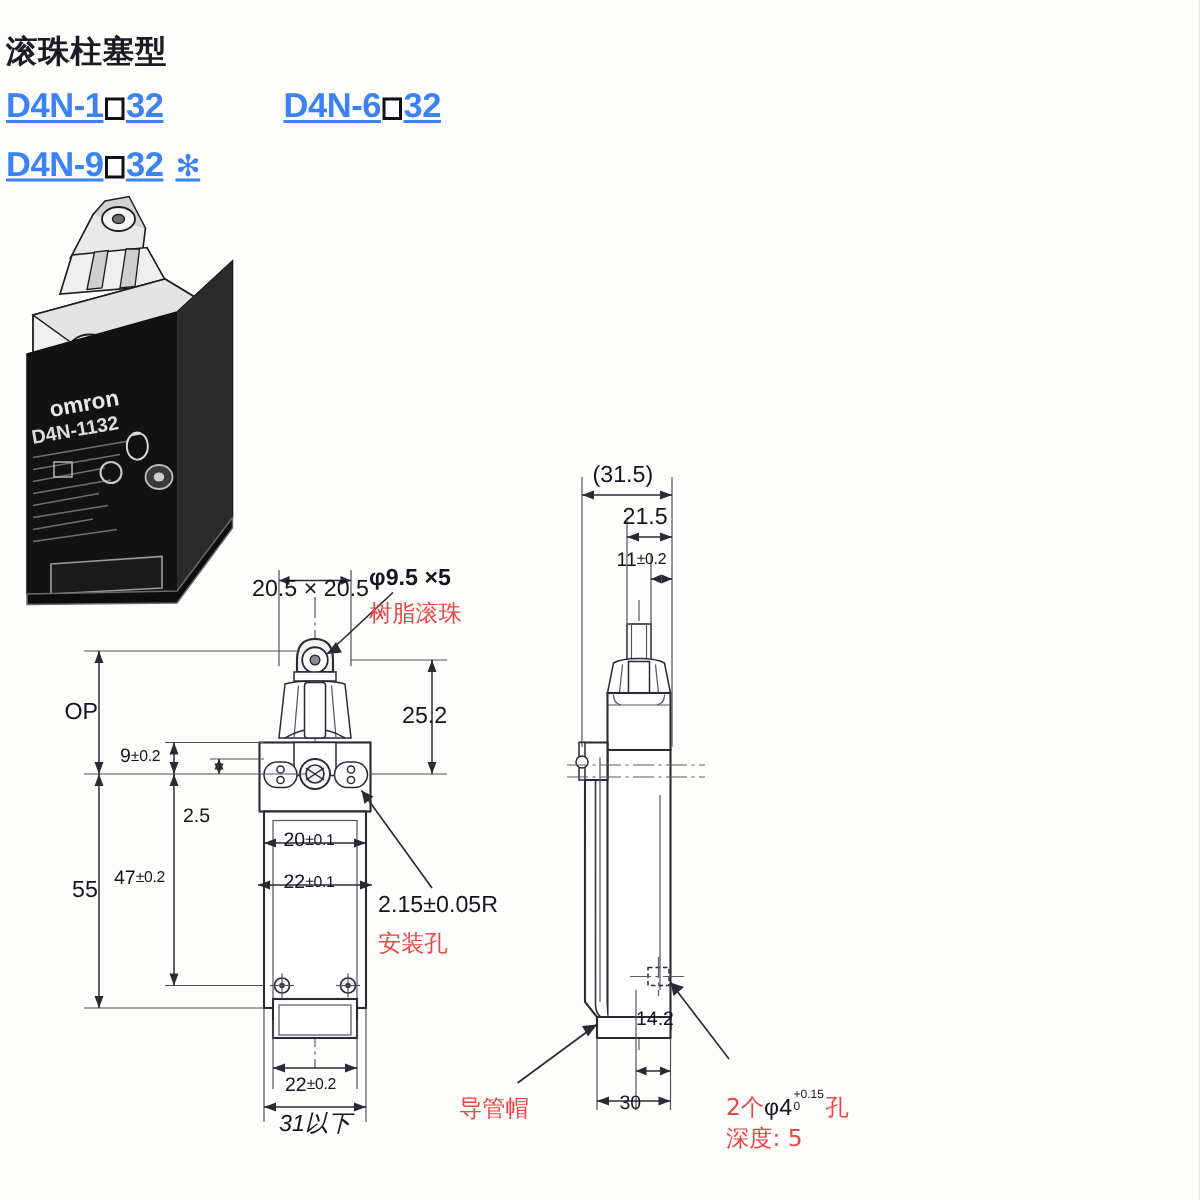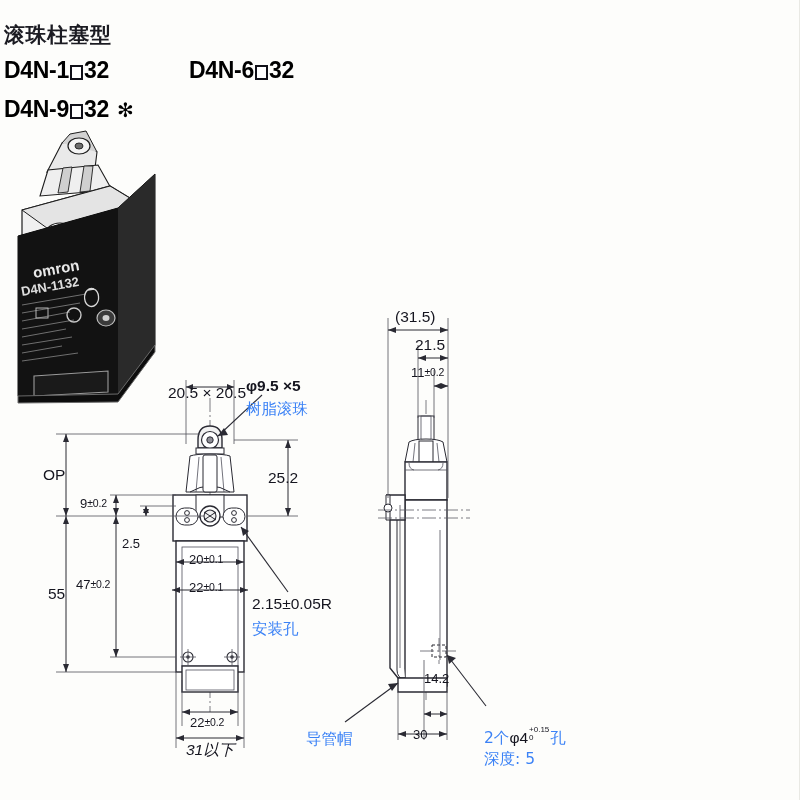--- a/index.html
+++ b/index.html
@@ -11,31 +11,31 @@
     overflow:hidden;
     position:relative;
   }
   #page{position:absolute;inset:0;border-right:1px solid #e9e9e4;box-sizing:border-box;}
 
   
   .hdr{position:absolute;left:4px;top:24px;width:420px;}
   .hdr-cn{font-size:21px;font-weight:700;letter-spacing:.5px;line-height:1;color:#1b1b22;}
   .hdr-row{display:flex;align-items:baseline;margin-top:12px;}
   .hdr-col1{width:185px;}
-  .model{font-size:23px;font-weight:700;letter-spacing:-.3px;color:#000000;white-space:nowrap;}
+  .model{font-size:23px;font-weight:700;letter-spacing:-.3px;color:#3b82f6;white-space:nowrap;text-decoration:underline;}
   .model .sq{display:inline-block;width:13px;height:15px;border:2.4px solid #101018;
              vertical-align:-2px;margin:0 1px;box-sizing:border-box;background:#fff;}
   .star{font-size:20px;font-weight:700;margin-left:8px;}
 
   
   .dim{position:absolute;font-size:15.5px;color:#15151f;white-space:nowrap;line-height:1;}
   .dim.sm{font-size:13px;}
   .tol{font-size:10.5px;vertical-align:1px;letter-spacing:-.2px;}
   .tolstack{display:inline-block;font-size:8px;line-height:1.02;vertical-align:3px;text-align:left;margin:0 1px;}
-  .cn{font-family:"DejaVu Sans","Liberation Sans",sans-serif;font-size:15.5px;color:#3b82f6;}
+  .cn{font-family:"DejaVu Sans","Liberation Sans",sans-serif;font-size:15.5px;color:#ef4444;}
 
   svg{position:absolute;left:0;top:0;overflow:visible;}
   .ln{stroke:#2a2a33;stroke-width:1;fill:none;}
   .ln2{stroke:#2a2a33;stroke-width:1.4;fill:none;}
   .thin{stroke:#51515c;stroke-width:.8;fill:none;}
   .ctr{stroke:#5a5a64;stroke-width:.8;fill:none;stroke-dasharray:14 3 2 3;}
   .hid{stroke:#2a2a33;stroke-width:1;fill:none;stroke-dasharray:3 2;}
   .fillw{fill:#ffffff;}
   .fillg{fill:#f2f2f2;}
   .lead{stroke:#2a2a33;stroke-width:1.1;fill:none;}

